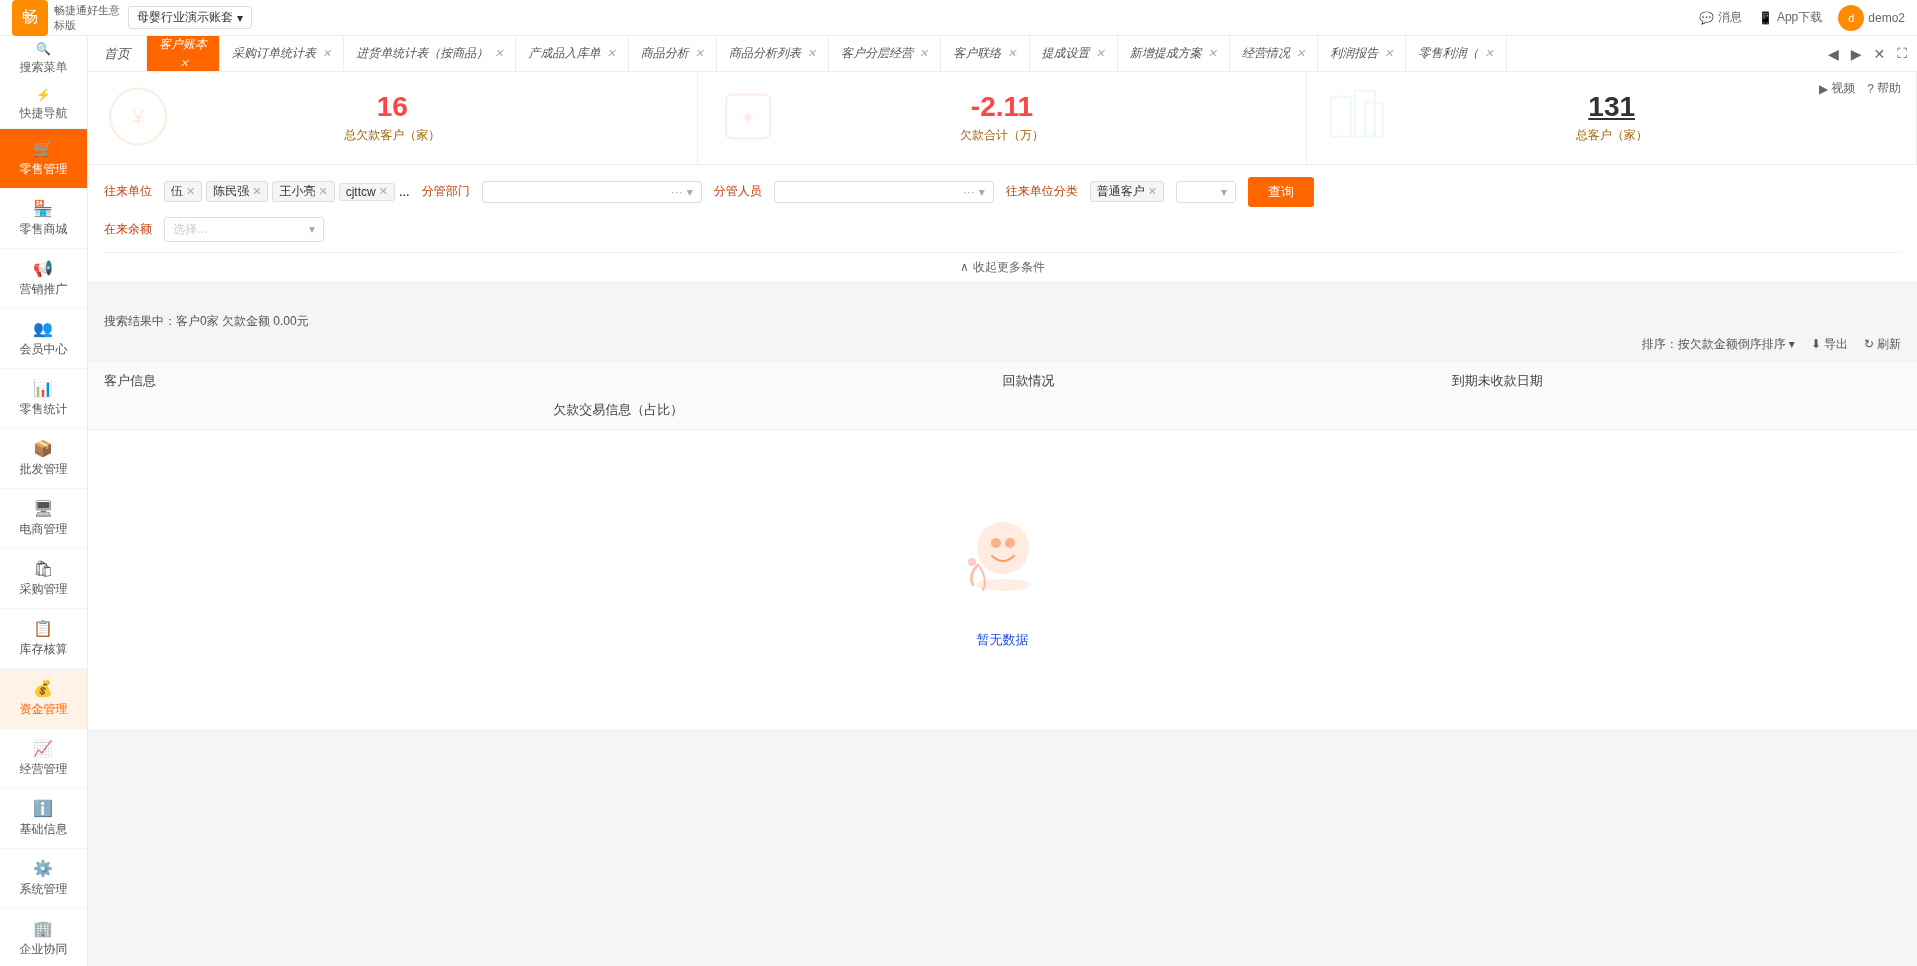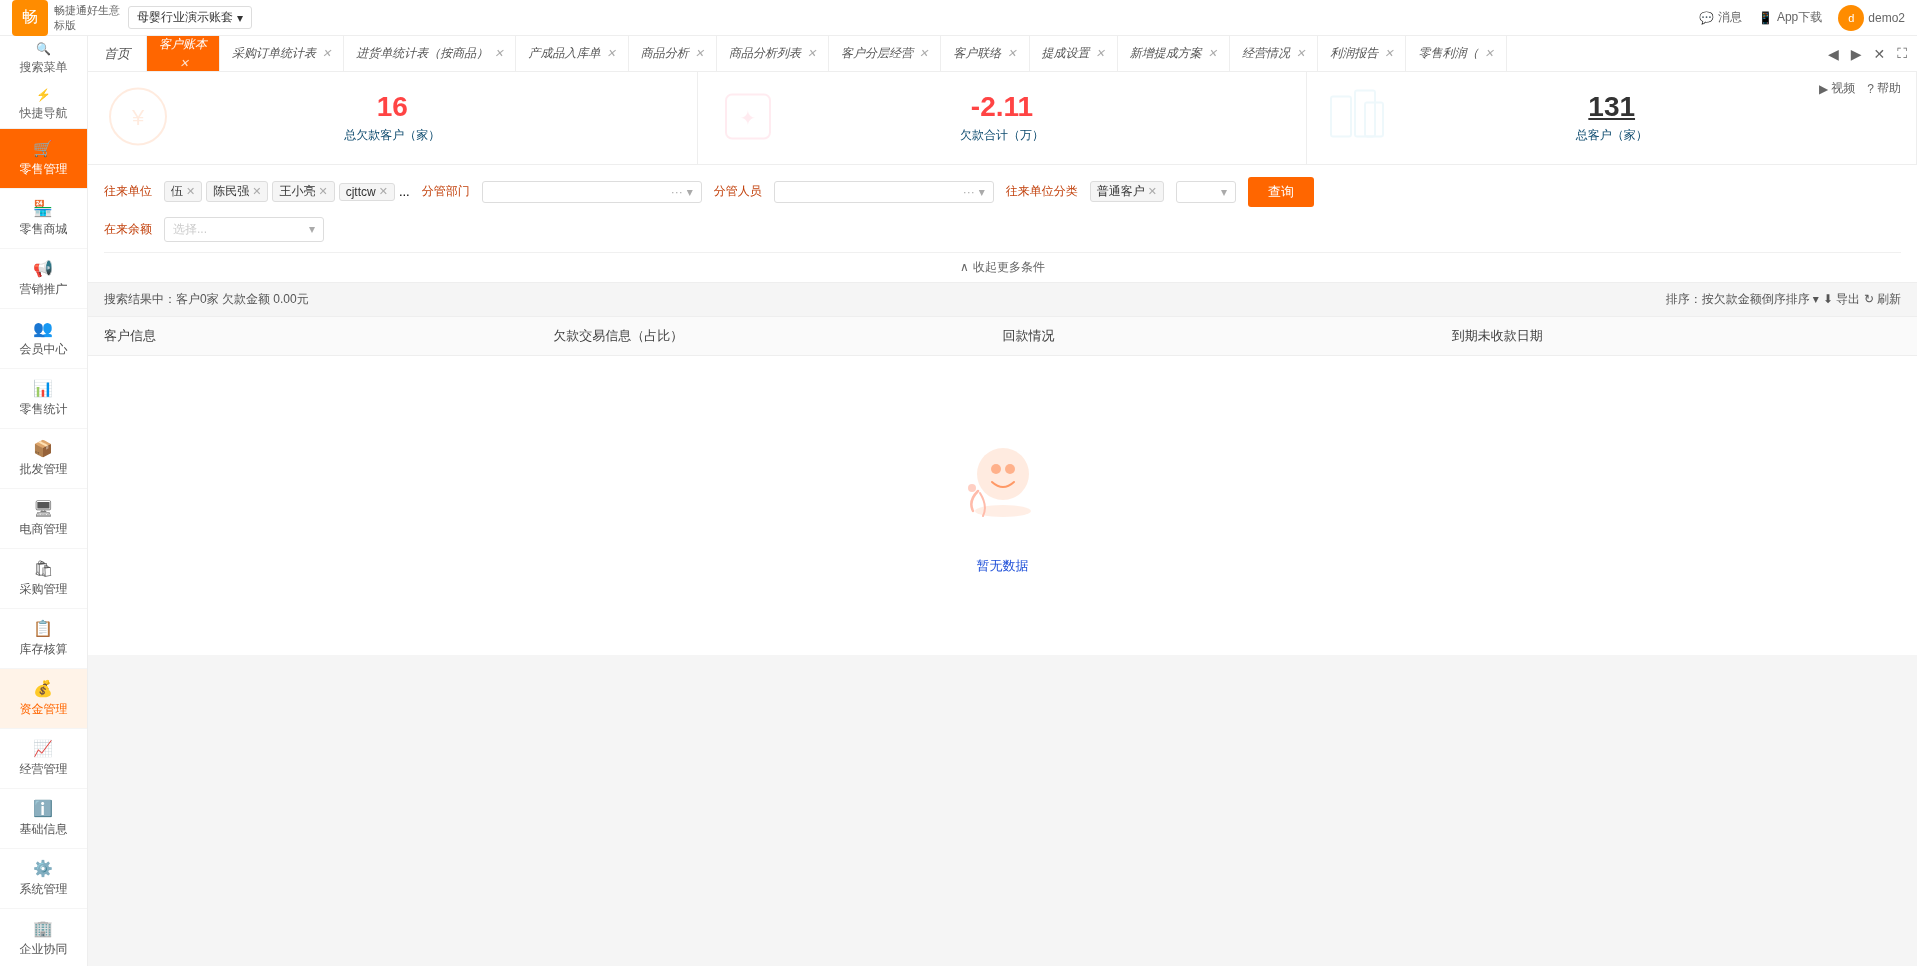--- a/index.html
+++ b/index.html
@@ -40,21 +40,21 @@
 
     
     .content-area { flex: 1; overflow-y: auto; background: #f5f5f5; }
 
     
     .stats-bar { background: #fff; display: flex; align-items: center; padding: 0; border-bottom: 1px solid #eee; position: relative; }
     .stat-item { flex: 1; display: flex; flex-direction: column; align-items: center; justify-content: center; padding: 20px 16px; border-right: 1px solid #eee; position: relative; }
     .stat-item:last-child { border-right: none; }
     .stat-number { font-size: 28px; font-weight: bold; color: #ff4444; line-height: 1.1; }
     .stat-number.dark { color: #333; text-decoration: underline; }
-    .stat-label { font-size: 12px; color: #0c4a6e; margin-top: 4px; }
+    .stat-label { font-size: 12px; color: #a16207; margin-top: 4px; }
     .stat-bg-icon { position: absolute; left: 20px; top: 50%; transform: translateY(-50%); opacity: 0.12; }
     .stat-bg-icon svg { width: 60px; height: 60px; }
     .stats-actions { position: absolute; right: 16px; top: 8px; display: flex; gap: 12px; }
     .stats-action-btn { display: flex; align-items: center; gap: 3px; font-size: 12px; color: #666; cursor: pointer; }
 
     
     .filter-area { background: #fff; padding: 12px 16px 0; border-bottom: 1px solid #eee; }
     .filter-row { display: flex; align-items: center; gap: 12px; margin-bottom: 10px; flex-wrap: wrap; }
     .filter-label { font-size: 12px; color: #c2410c; white-space: nowrap; }
     .filter-tags { display: flex; align-items: center; gap: 4px; flex-wrap: wrap; }
@@ -62,29 +62,29 @@
     .filter-tag .tag-close { color: #aaa; cursor: pointer; font-size: 11px; }
     .filter-select { display: flex; align-items: center; gap: 4px; border: 1px solid #ddd; border-radius: 3px; padding: 3px 8px; min-width: 160px; cursor: pointer; color: #666; font-size: 12px; }
     .filter-select-wide { min-width: 220px; }
     .filter-select .arrow { margin-left: auto; color: #aaa; }
     .filter-toggle-row { display: flex; justify-content: center; padding: 6px 0; border-top: 1px solid #f0f0f0; }
     .filter-toggle-btn { display: flex; align-items: center; gap: 4px; color: #666; font-size: 12px; cursor: pointer; background: none; border: none; }
     .query-btn { background: #ff6600; color: white; border: none; border-radius: 3px; padding: 6px 20px; font-size: 13px; cursor: pointer; white-space: nowrap; }
 
     
     .result-bar { background: #f5f5f5; padding: 8px 16px; display: flex; align-items: center; justify-content: space-between; font-size: 12px; color: #555; border-bottom: 1px solid #eee; }
-    .result-bar-right { display: flex; align-items: center; gap: 4px; }
+    .result-bar-right { display: flex; align-items: center; gap: 16px; margin-top: 45px; }
     .result-action-btn { display: flex; align-items: center; gap: 3px; cursor: pointer; color: #555; }
     .sort-select { display: flex; align-items: center; gap: 3px; cursor: pointer; }
 
     
     .data-table { background: #fff; }
     .table-header { display: flex; padding: 10px 16px; background: #fafafa; border-bottom: 1px solid #eee; font-size: 13px; color: #404040; font-weight: 500; }
     .table-col-info { flex: 3; }
-    .table-col-debt { flex: 3; }
+    .table-col-debt { flex: 3; margin-top: 29px; }
     .table-col-repay { flex: 3; }
     .table-col-date { flex: 3; }
 
     
     .empty-state { display: flex; flex-direction: column; align-items: center; justify-content: center; padding: 80px 0; color: #bbb; }
     .empty-icon { font-size: 80px; margin-bottom: 12px; color: #ffb899; }
     .empty-text { font-size: 13px; color: #1d4ed8; }
 
     
     ::-webkit-scrollbar { width: 4px; height: 4px; }

